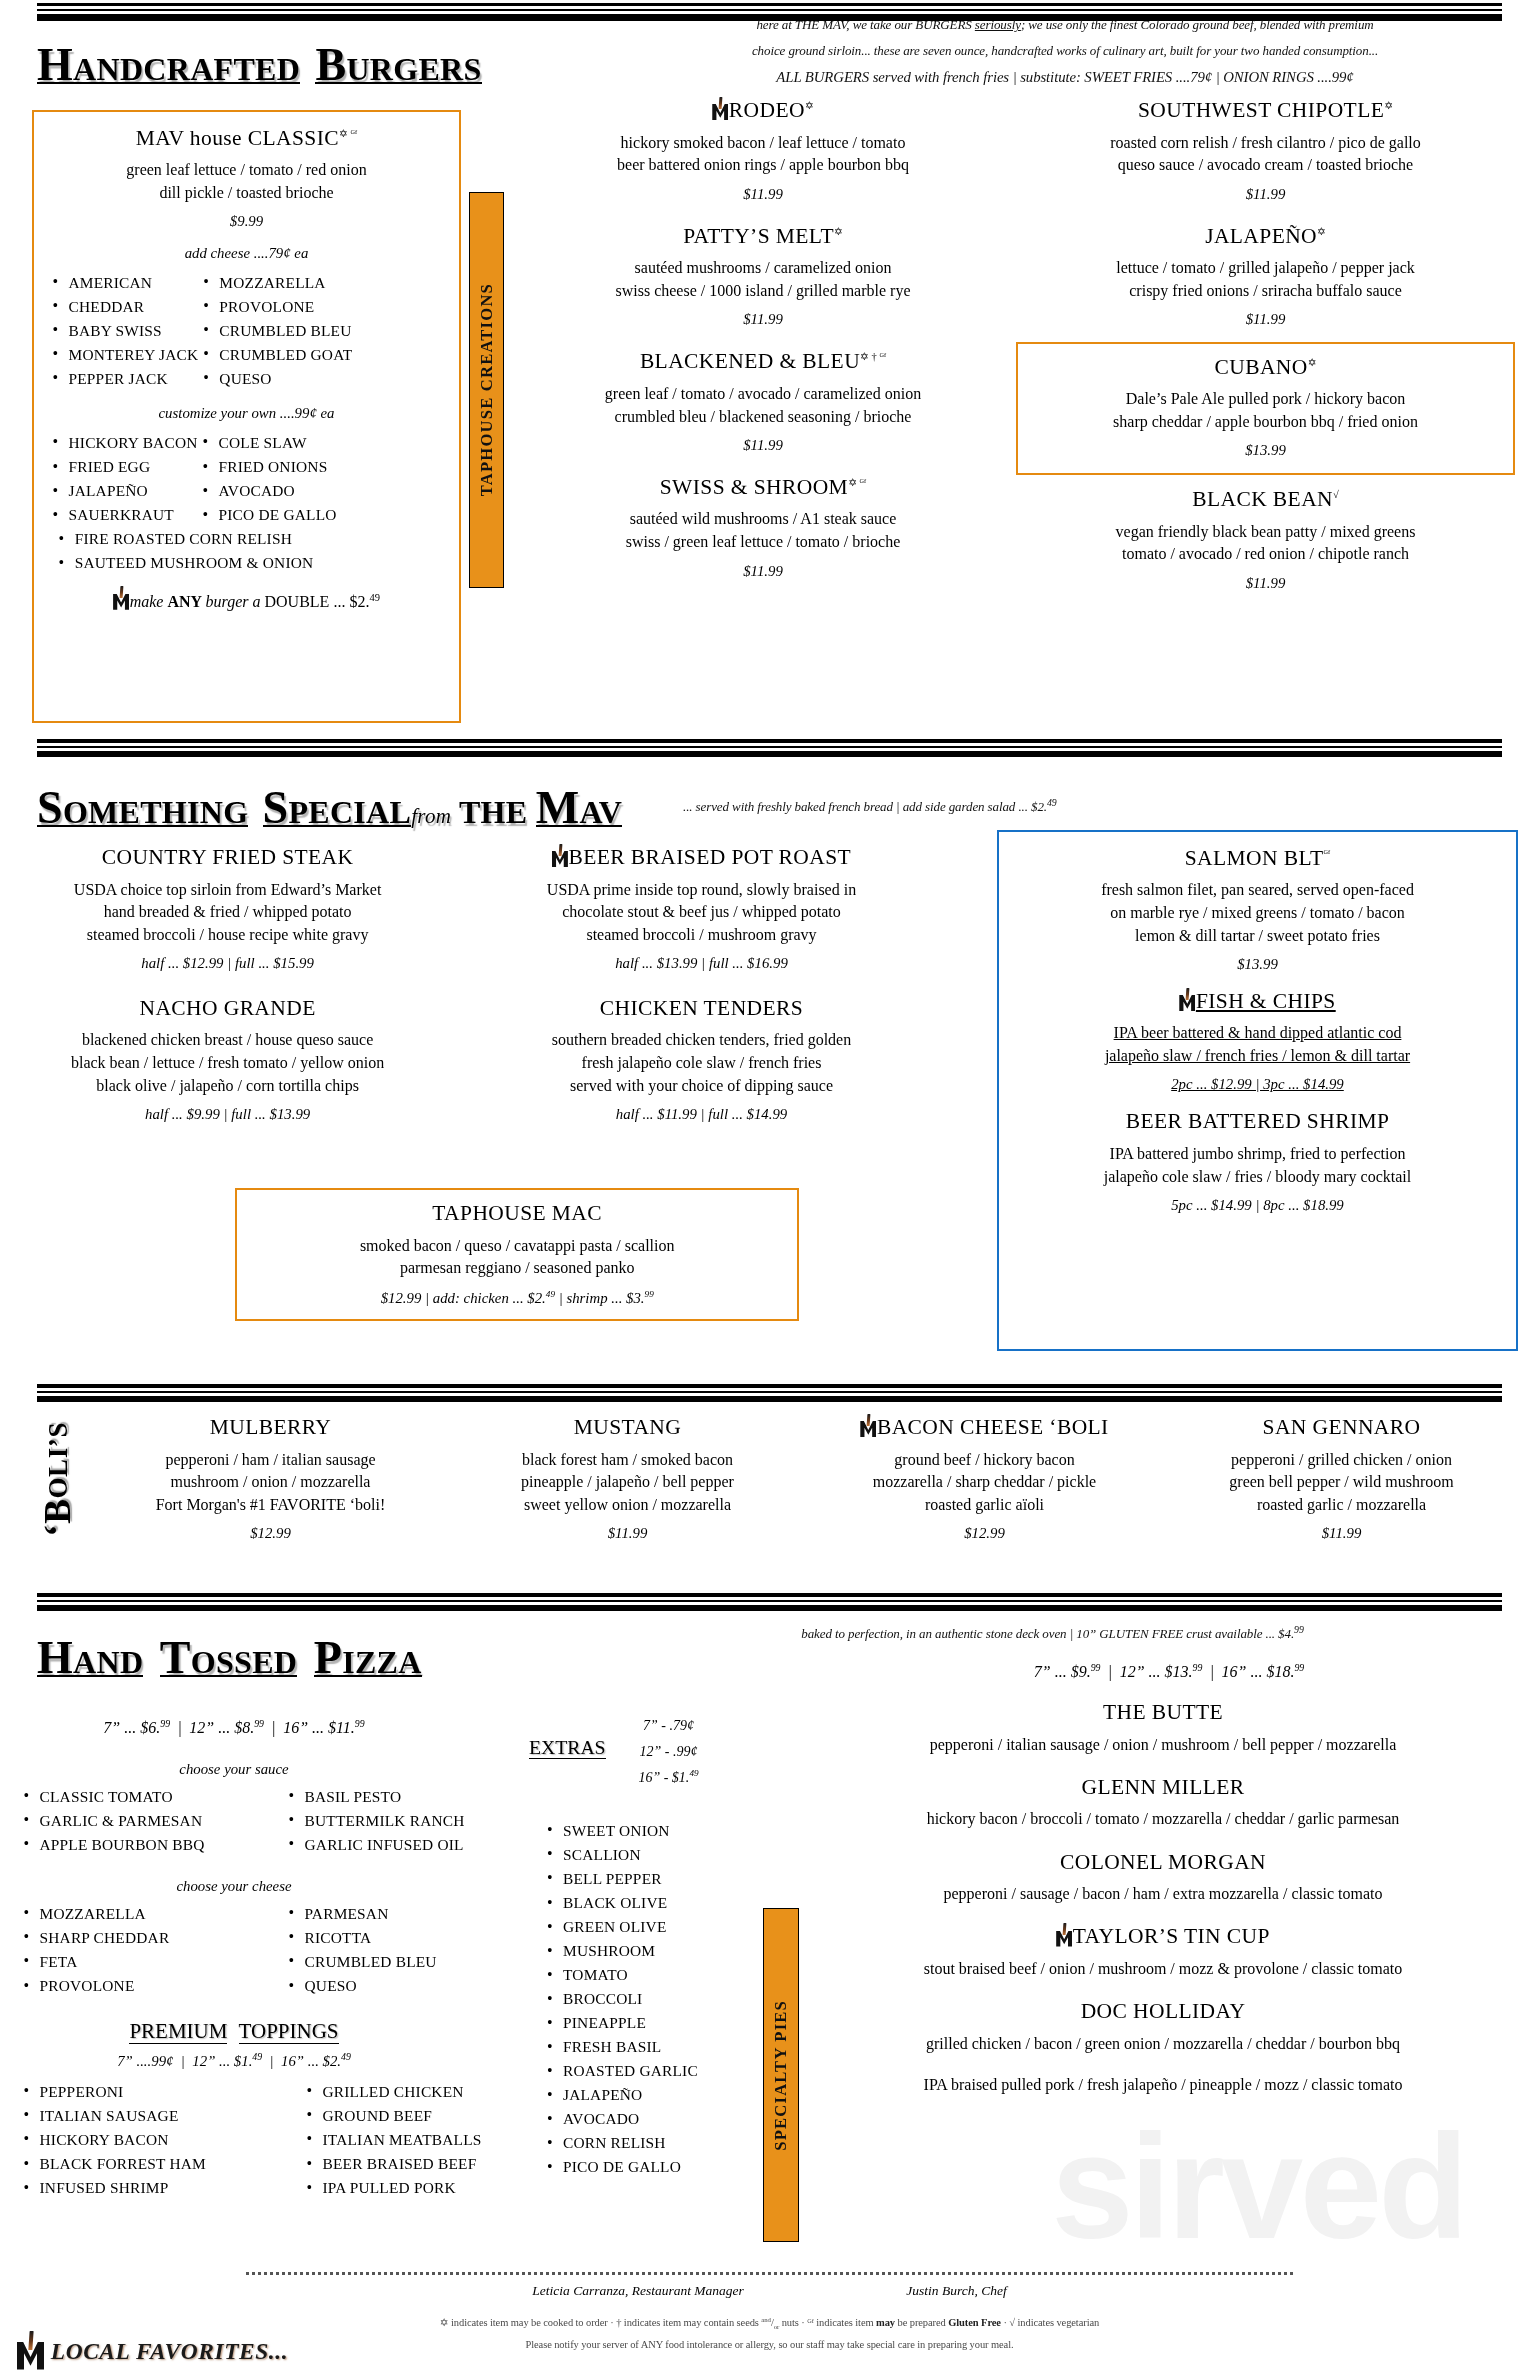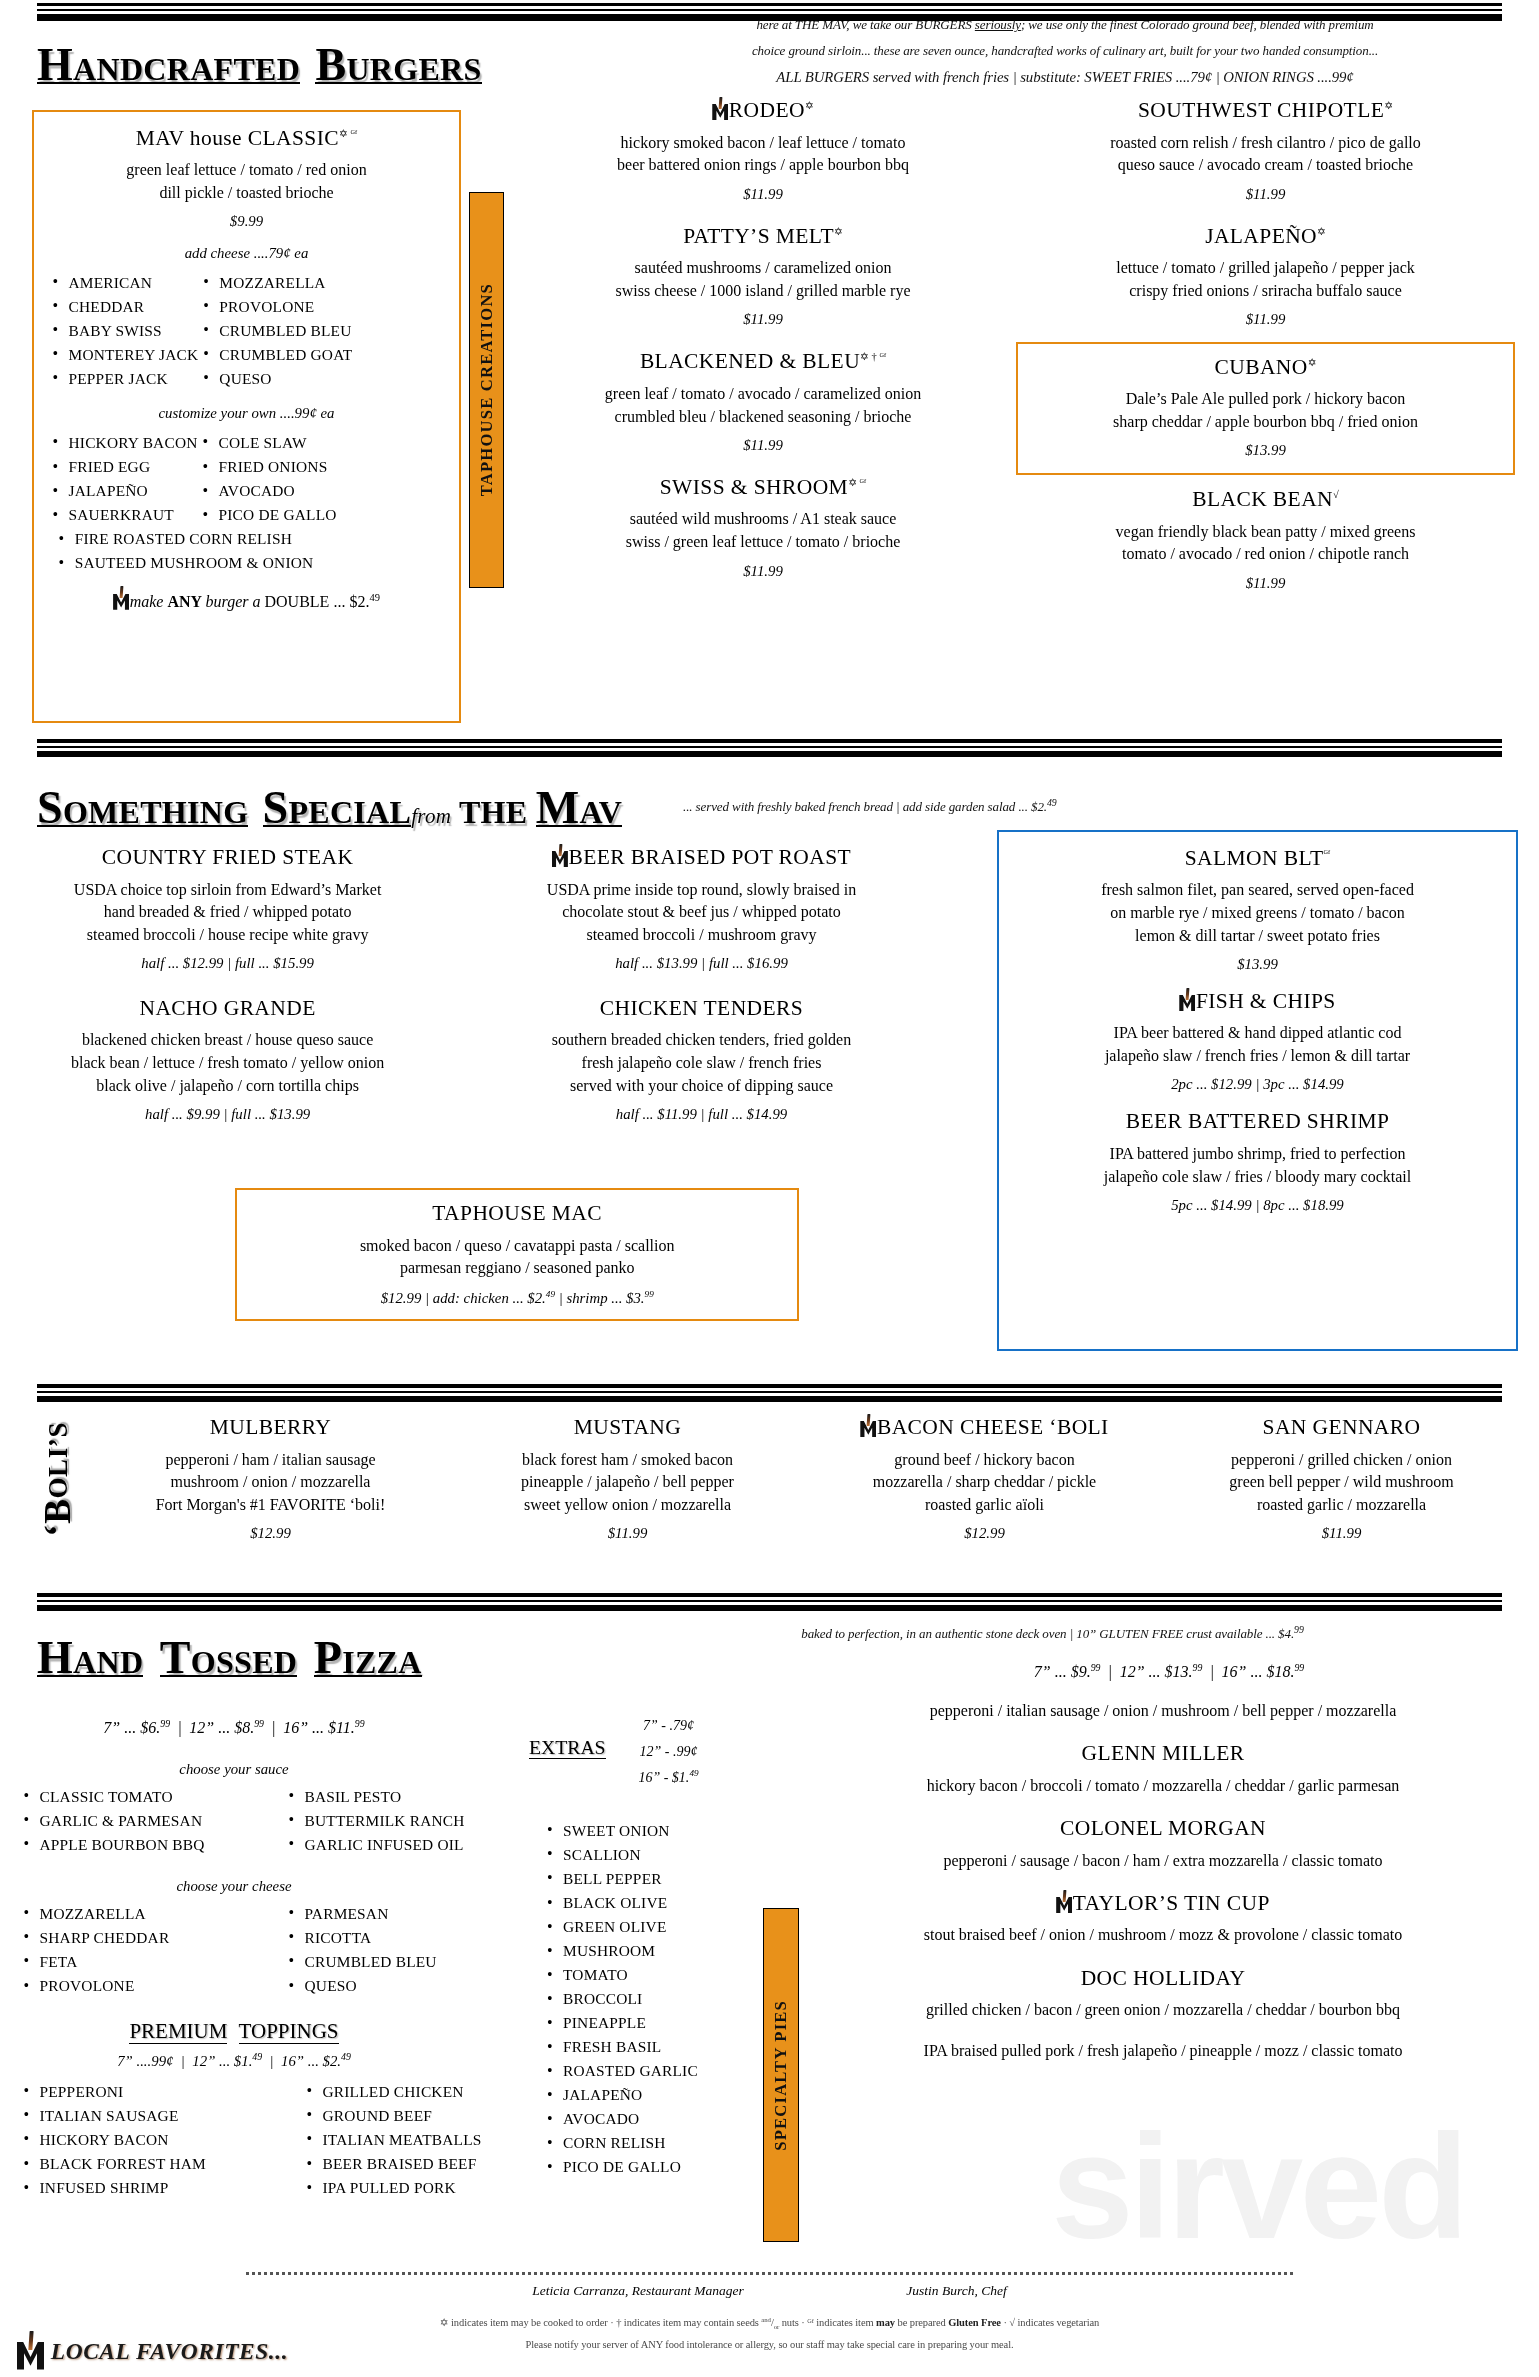--- a/index.html
+++ b/index.html
@@ -278,21 +278,21 @@
   </div>
 
   <div class="boxed-blue" style="position:absolute;left:997px;top:830px;width:517px;height:517px;">
     <div class="item" style="padding:13.5px 8.6px 0;">
       <h3><span>SALMON BLT</span><sup>ᴳᶠ</sup></h3>
       <p>fresh salmon filet, pan seared, served open-faced</p>
       <p>on marble rye / mixed greens / tomato / bacon</p>
       <p>lemon &amp; dill tartar / sweet potato fries</p>
       <div class="price">$13.99</div>
     </div>
-    <div class="item" style="padding:16px 23px 0;">
+    <div class="item" style="padding:16px 23px 0;text-decoration:underline;">
       <h3><span class="mlogo"><i></i><b></b></span><span>FISH &amp; CHIPS</span></h3>
       <p>IPA beer battered &amp; hand dipped atlantic cod</p>
       <p>jalapeño slaw / french fries / lemon &amp; dill tartar</p>
       <div class="price">2pc ... $12.99   |   3pc ... $14.99</div>
     </div>
     <div class="item" style="padding:16px 8.6px 0;">
       <h3>BEER BATTERED SHRIMP</h3>
       <p>IPA battered jumbo shrimp, fried to perfection</p>
       <p>jalapeño cole slaw / fries / bloody mary cocktail</p>
       <div class="price">5pc ... $14.99   |   8pc ... $18.99</div>
@@ -446,20 +446,21 @@
     <li>CORN RELISH</li>
     <li>PICO DE GALLO</li>
   </ul>
 
   <div class="vtab" style="left:763px;top:1908px;width:34px;height:332px;">
     <span>SPECIALTY PIES</span>
   </div>
 
   <div style="position:absolute;left:800px;top:1700px;width:726px;">
     <div class="item" style="margin-bottom:18.5px;">
+      <h3>THE BUTTE</h3>
       <p>pepperoni / italian sausage / onion / mushroom / bell pepper / mozzarella</p>
     </div>
     <div class="item" style="margin-bottom:18.5px;">
       <h3>GLENN MILLER</h3>
       <p>hickory bacon / broccoli / tomato / mozzarella / cheddar / garlic parmesan</p>
     </div>
     <div class="item" style="margin-bottom:18.5px;">
       <h3>COLONEL MORGAN</h3>
       <p>pepperoni / sausage / bacon / ham / extra mozzarella / classic tomato</p>
     </div>

